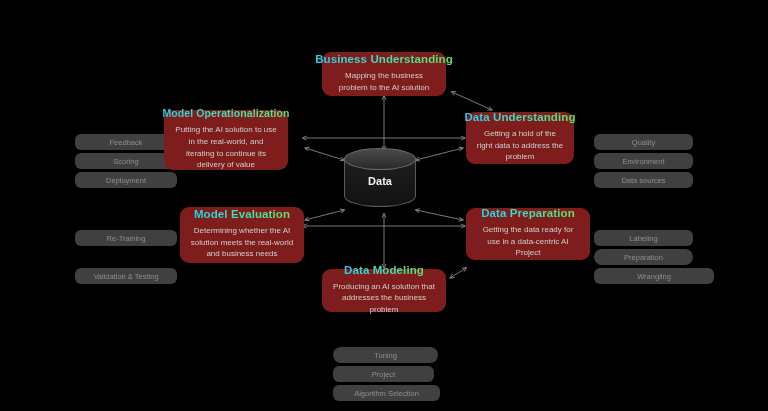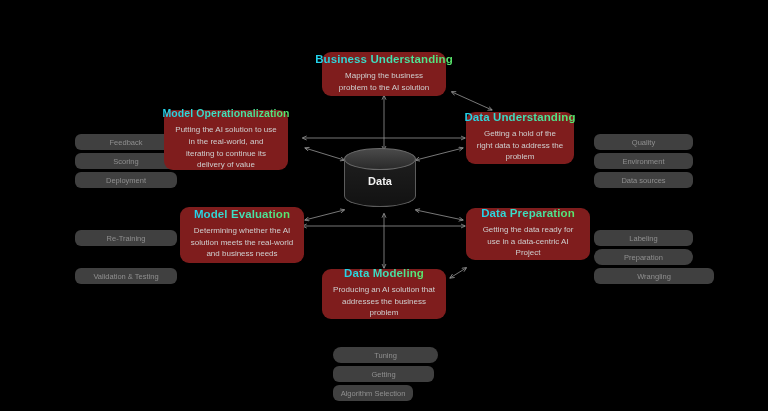--- a/index.html
+++ b/index.html
@@ -196,22 +196,22 @@
 
   <div class="card" style="left:466px; top:208px; width:124px; height:52px;">
     <div class="card-title">Data Preparation</div>
     <div class="card-desc">Getting the data ready for use in a data-centric AI Project</div>
   </div>
 
   <div class="pill" style="left:594px; top:208px; width:99px; height:16px;">Labeling</div>
   <div class="pill" style="left:594px; top:227px; width:99px; height:16px;border-radius:8px;">Preparation</div>
   <div class="pill" style="left:594px; top:246px; width:120px; height:16px;">Wrangling</div>
 
-  <div class="card" style="left:322px; top:269px; width:124px; height:50px;">
+  <div class="card" style="left:322px; top:269px; width:124px; height:43px;">
     <div class="card-title">Data Modeling</div>
     <div class="card-desc">Producing an AI solution that addresses the business problem</div>
   </div>
 
   <div class="pill" style="left:333px; top:325px; width:105px; height:16px;border-radius:8px;">Tuning</div>
-  <div class="pill" style="left:333px; top:344px; width:101px; height:16px;">Getting</div>
-  <div class="pill" style="left:333px; top:363px; width:80px; height:16px;">Algorithm Selection</div>
+  <div class="pill" style="left:333px; top:344px; width:101px; height:16px;">Project</div>
+  <div class="pill" style="left:333px; top:363px; width:107px; height:16px;">Algorithm Selection</div>
 
 </div>
 
 </body></html>

